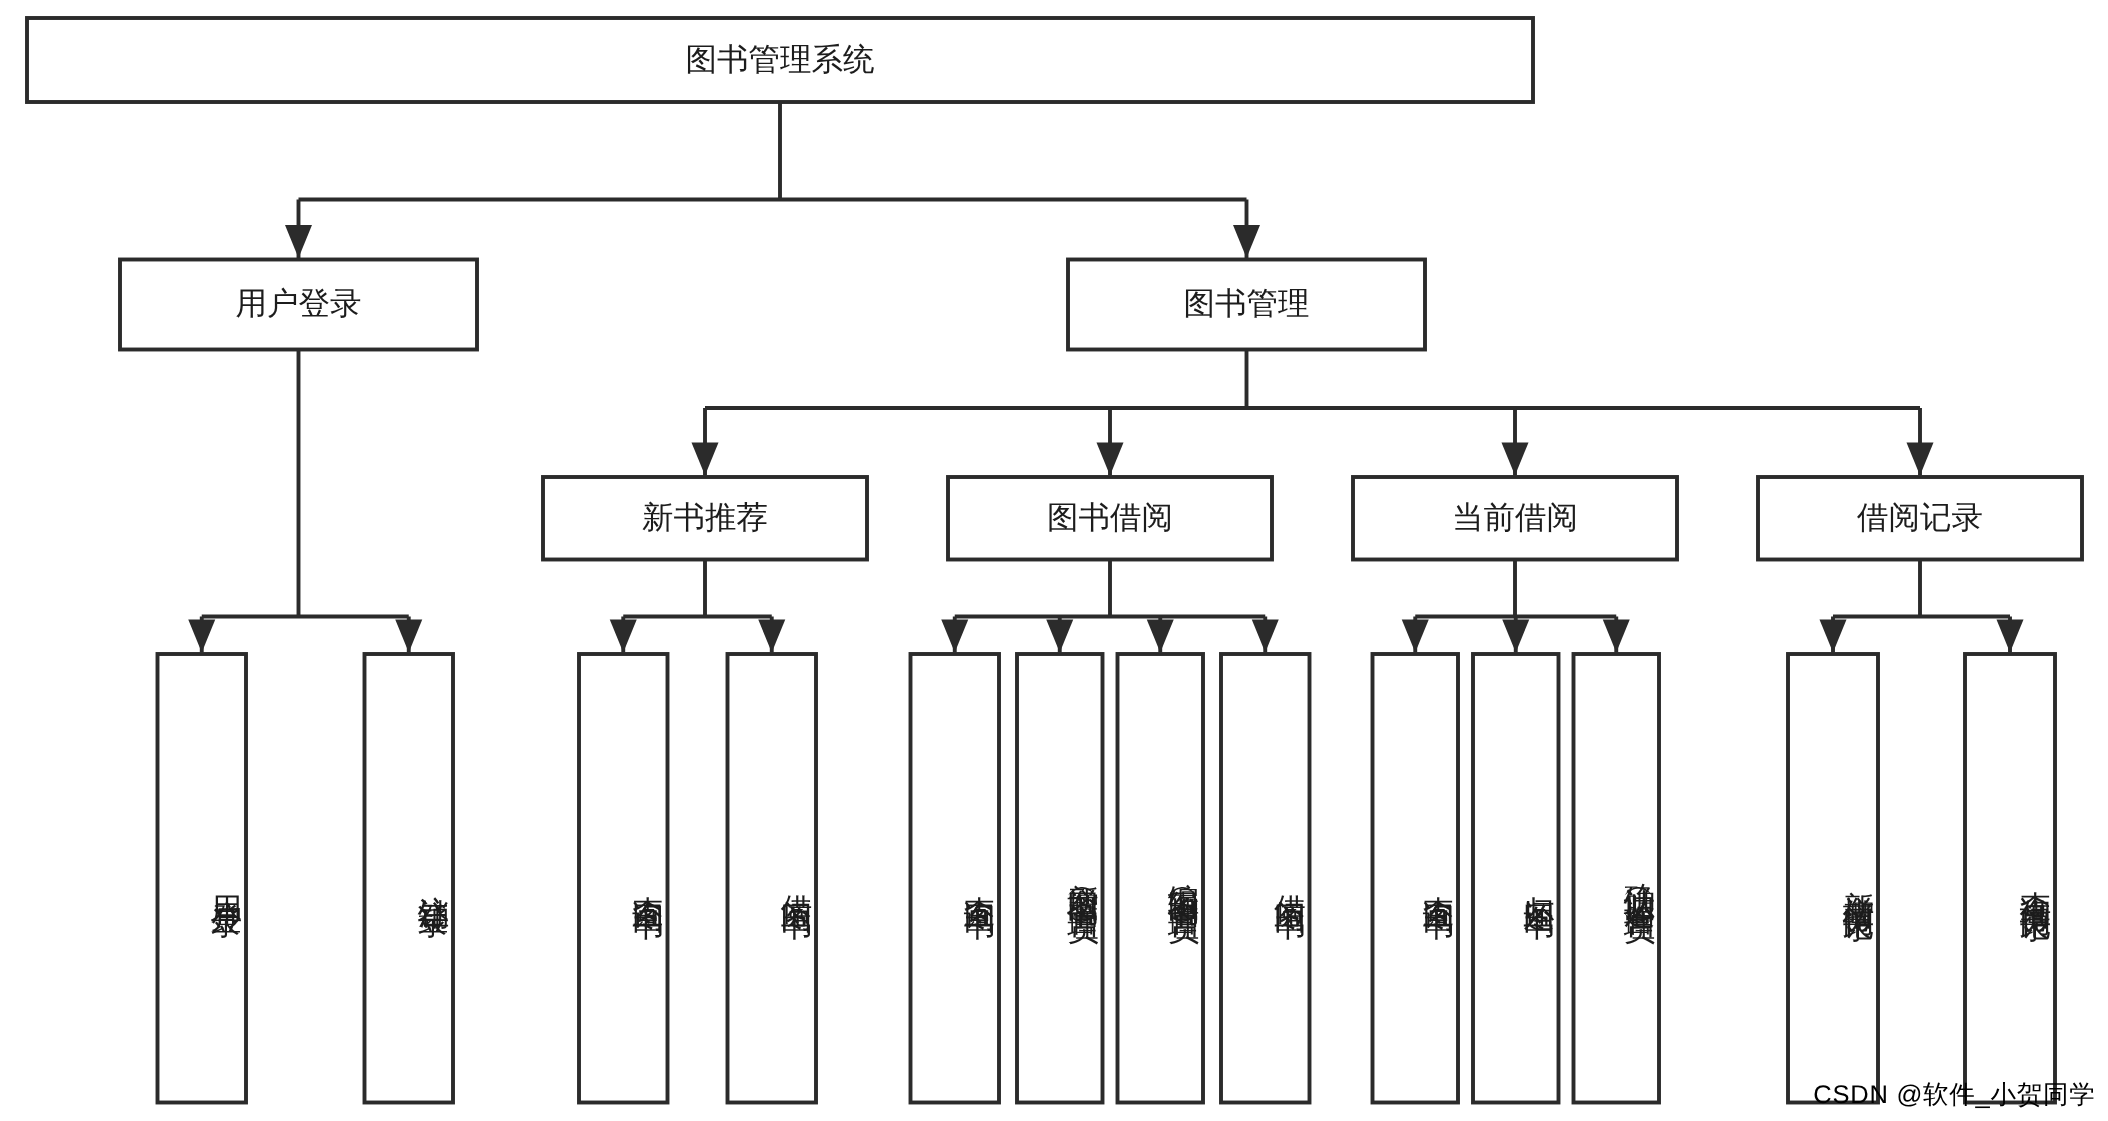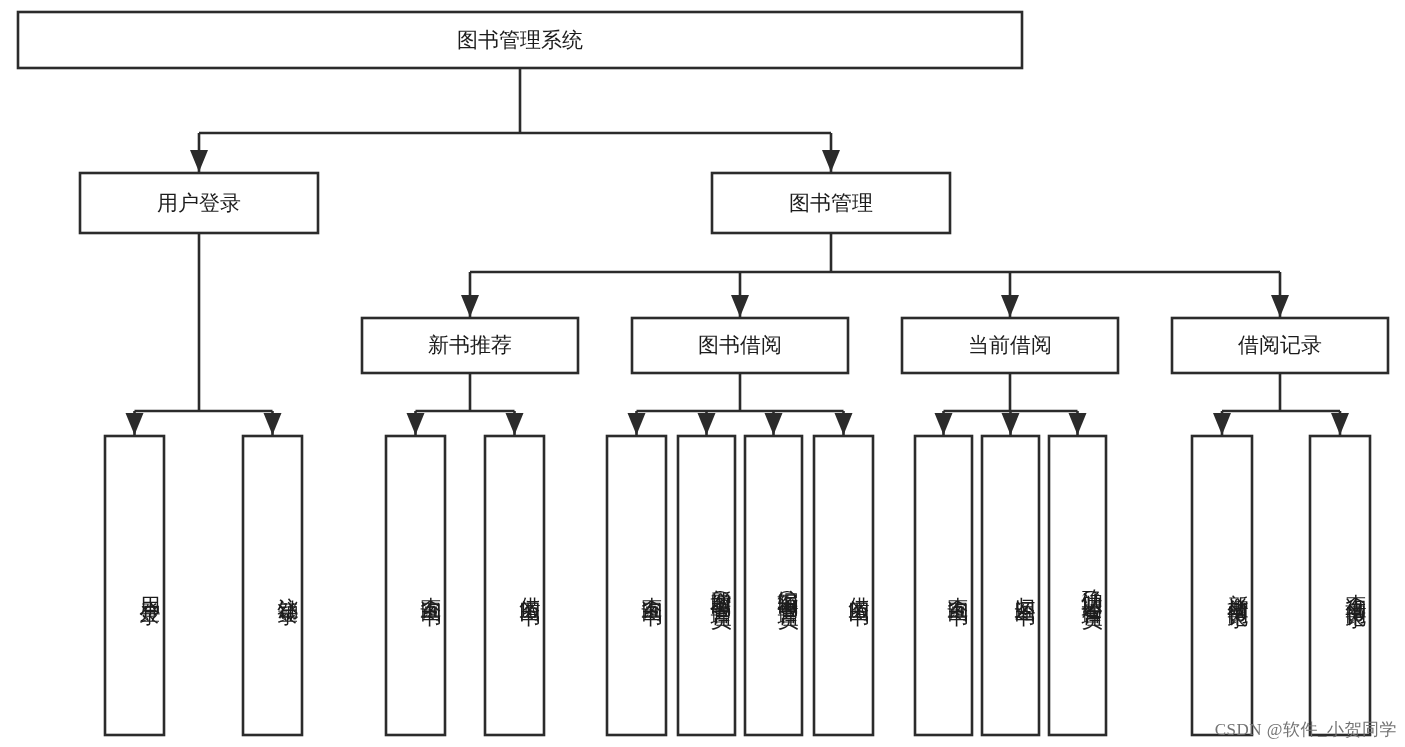--- a/index.html
+++ b/index.html
@@ -60,23 +60,23 @@
     letter-spacing: 3px;
     display: flex;
     align-items: flex-start;
     justify-content: center;
     pointer-events: none;
   }
   .watermark {
     position: absolute;
     right: 8px;
     bottom: 6px;
-    font-family: Liberation Serif, serif;
+    font-family: Liberation Sans, sans-serif;
     font-size: 17px;
-    color: #737373;
+    color: #000000;
     letter-spacing: 0.5px;
     white-space: nowrap;
   }
 </style>
 </head>
 <body>
 
 <div id="diagram-root">
 
   <svg class="diagram-canvas" viewBox="0 0 1405 747">

